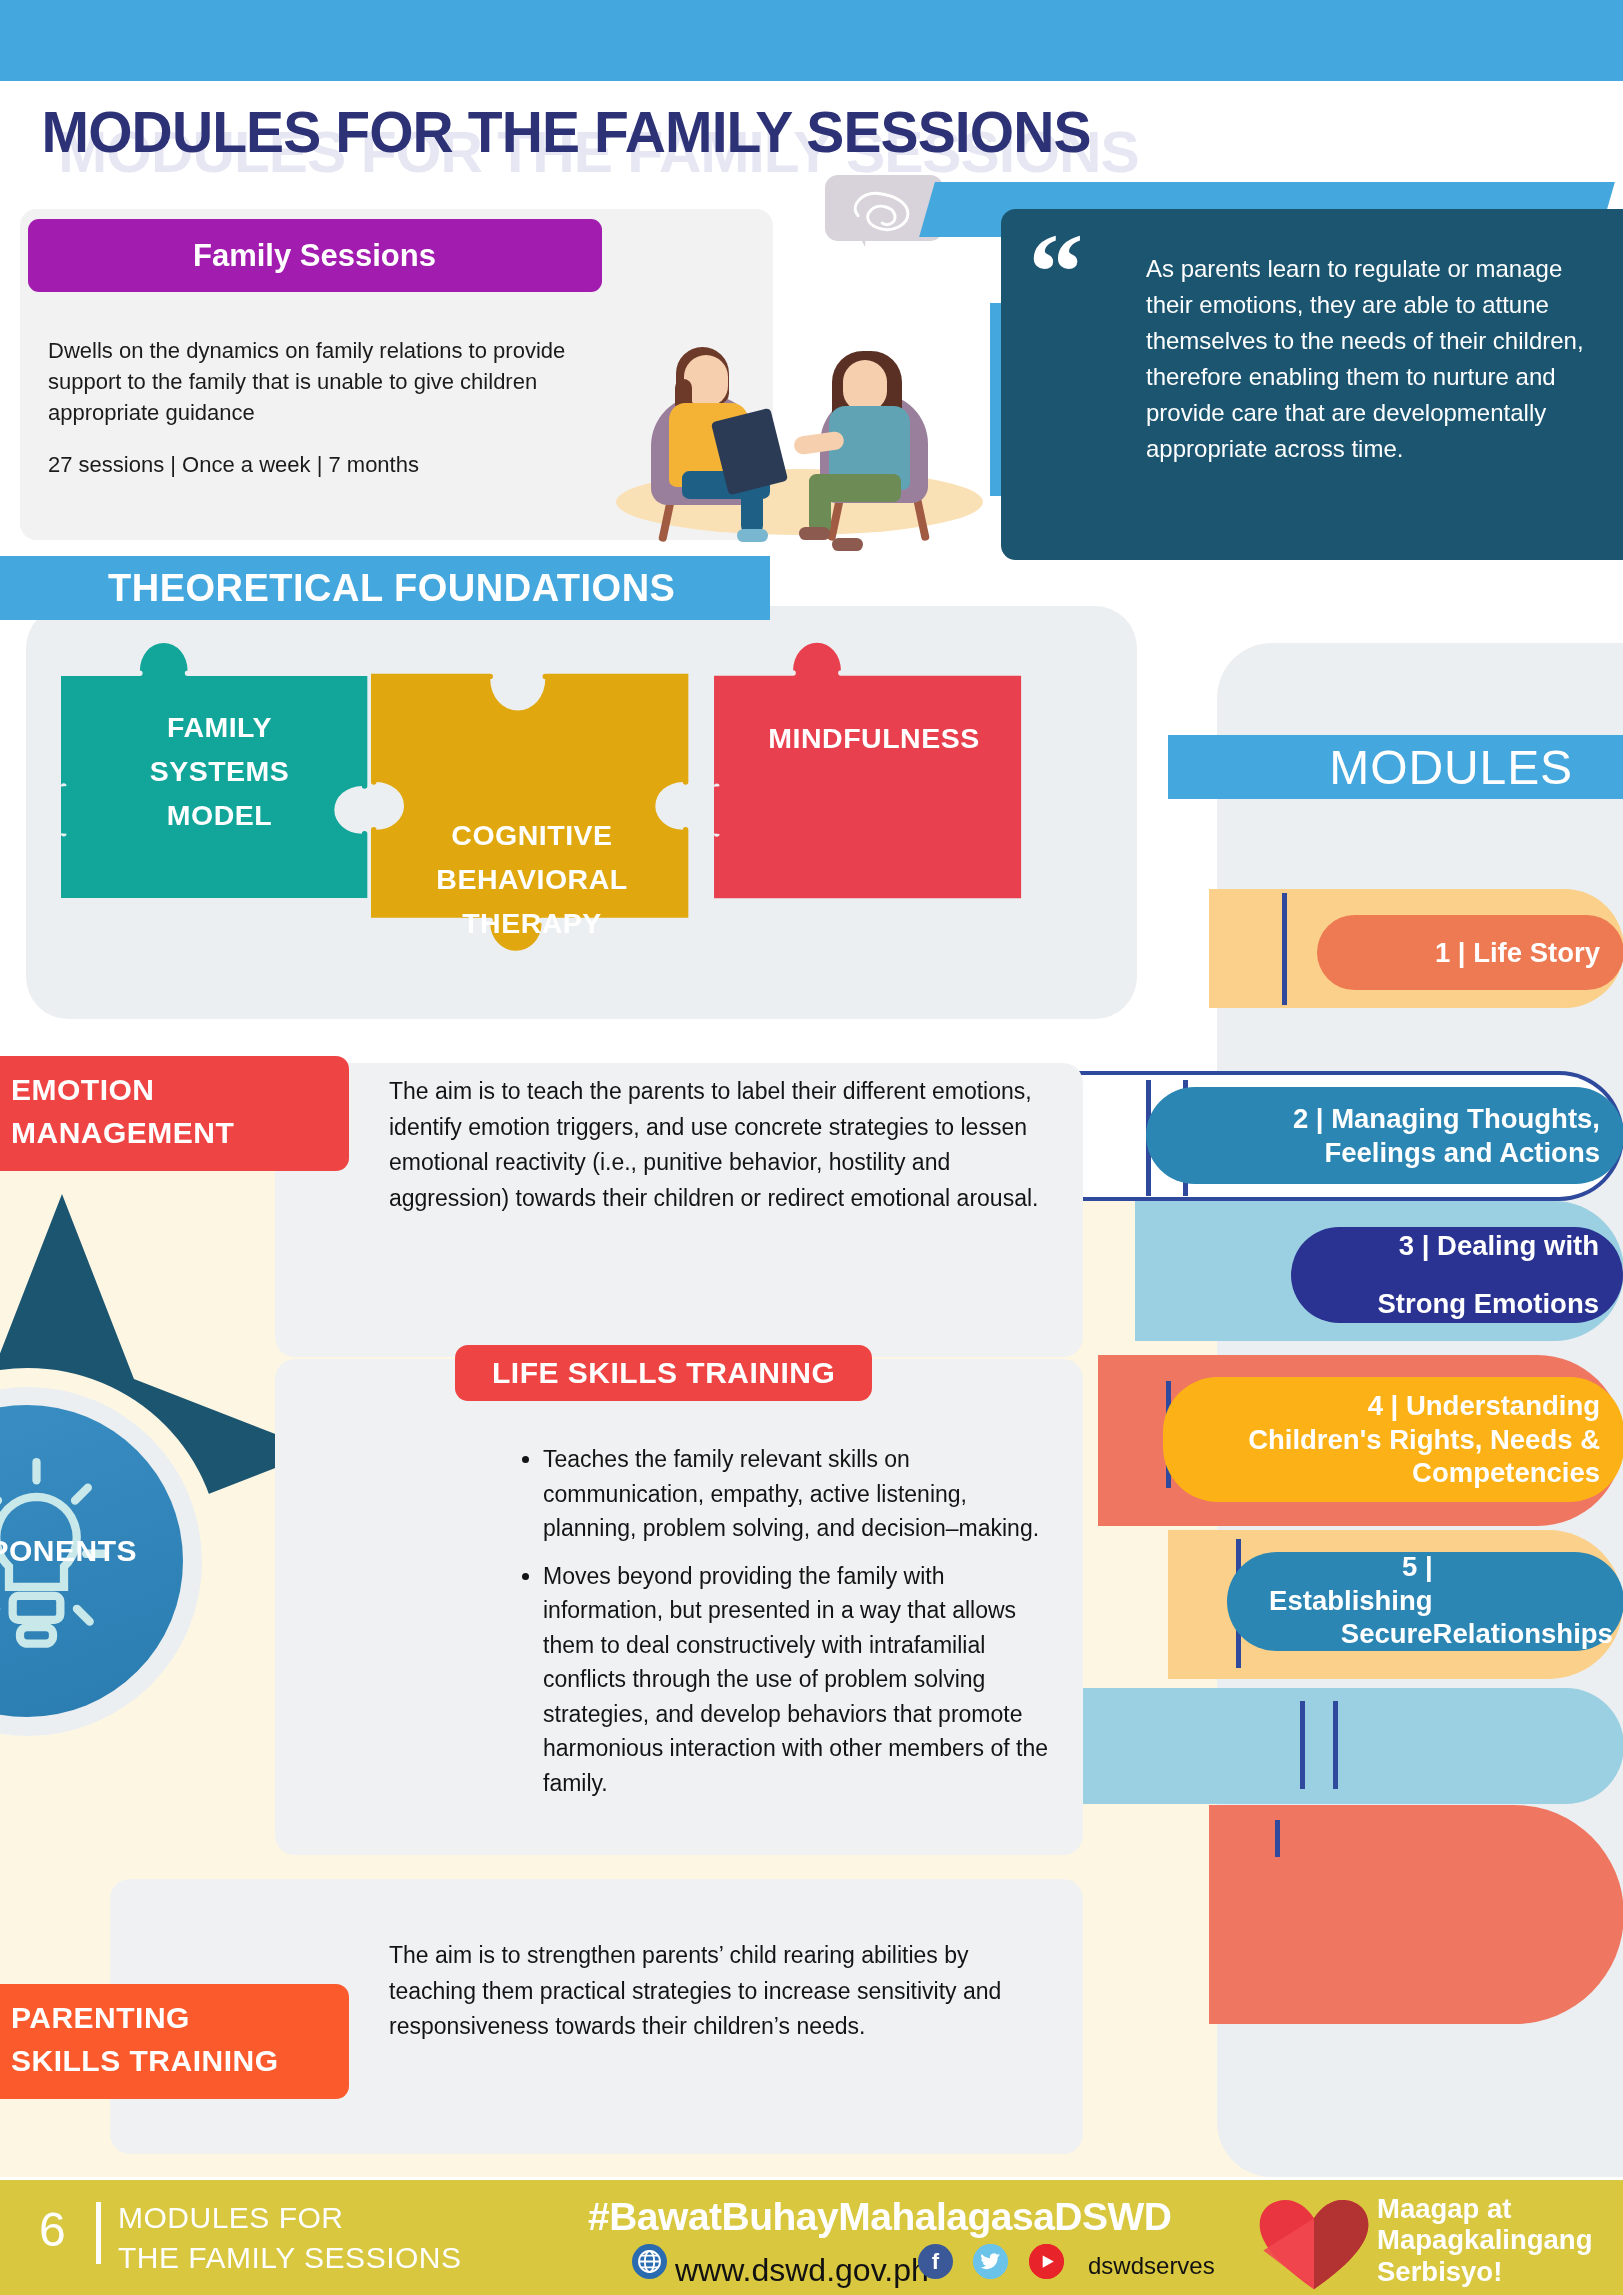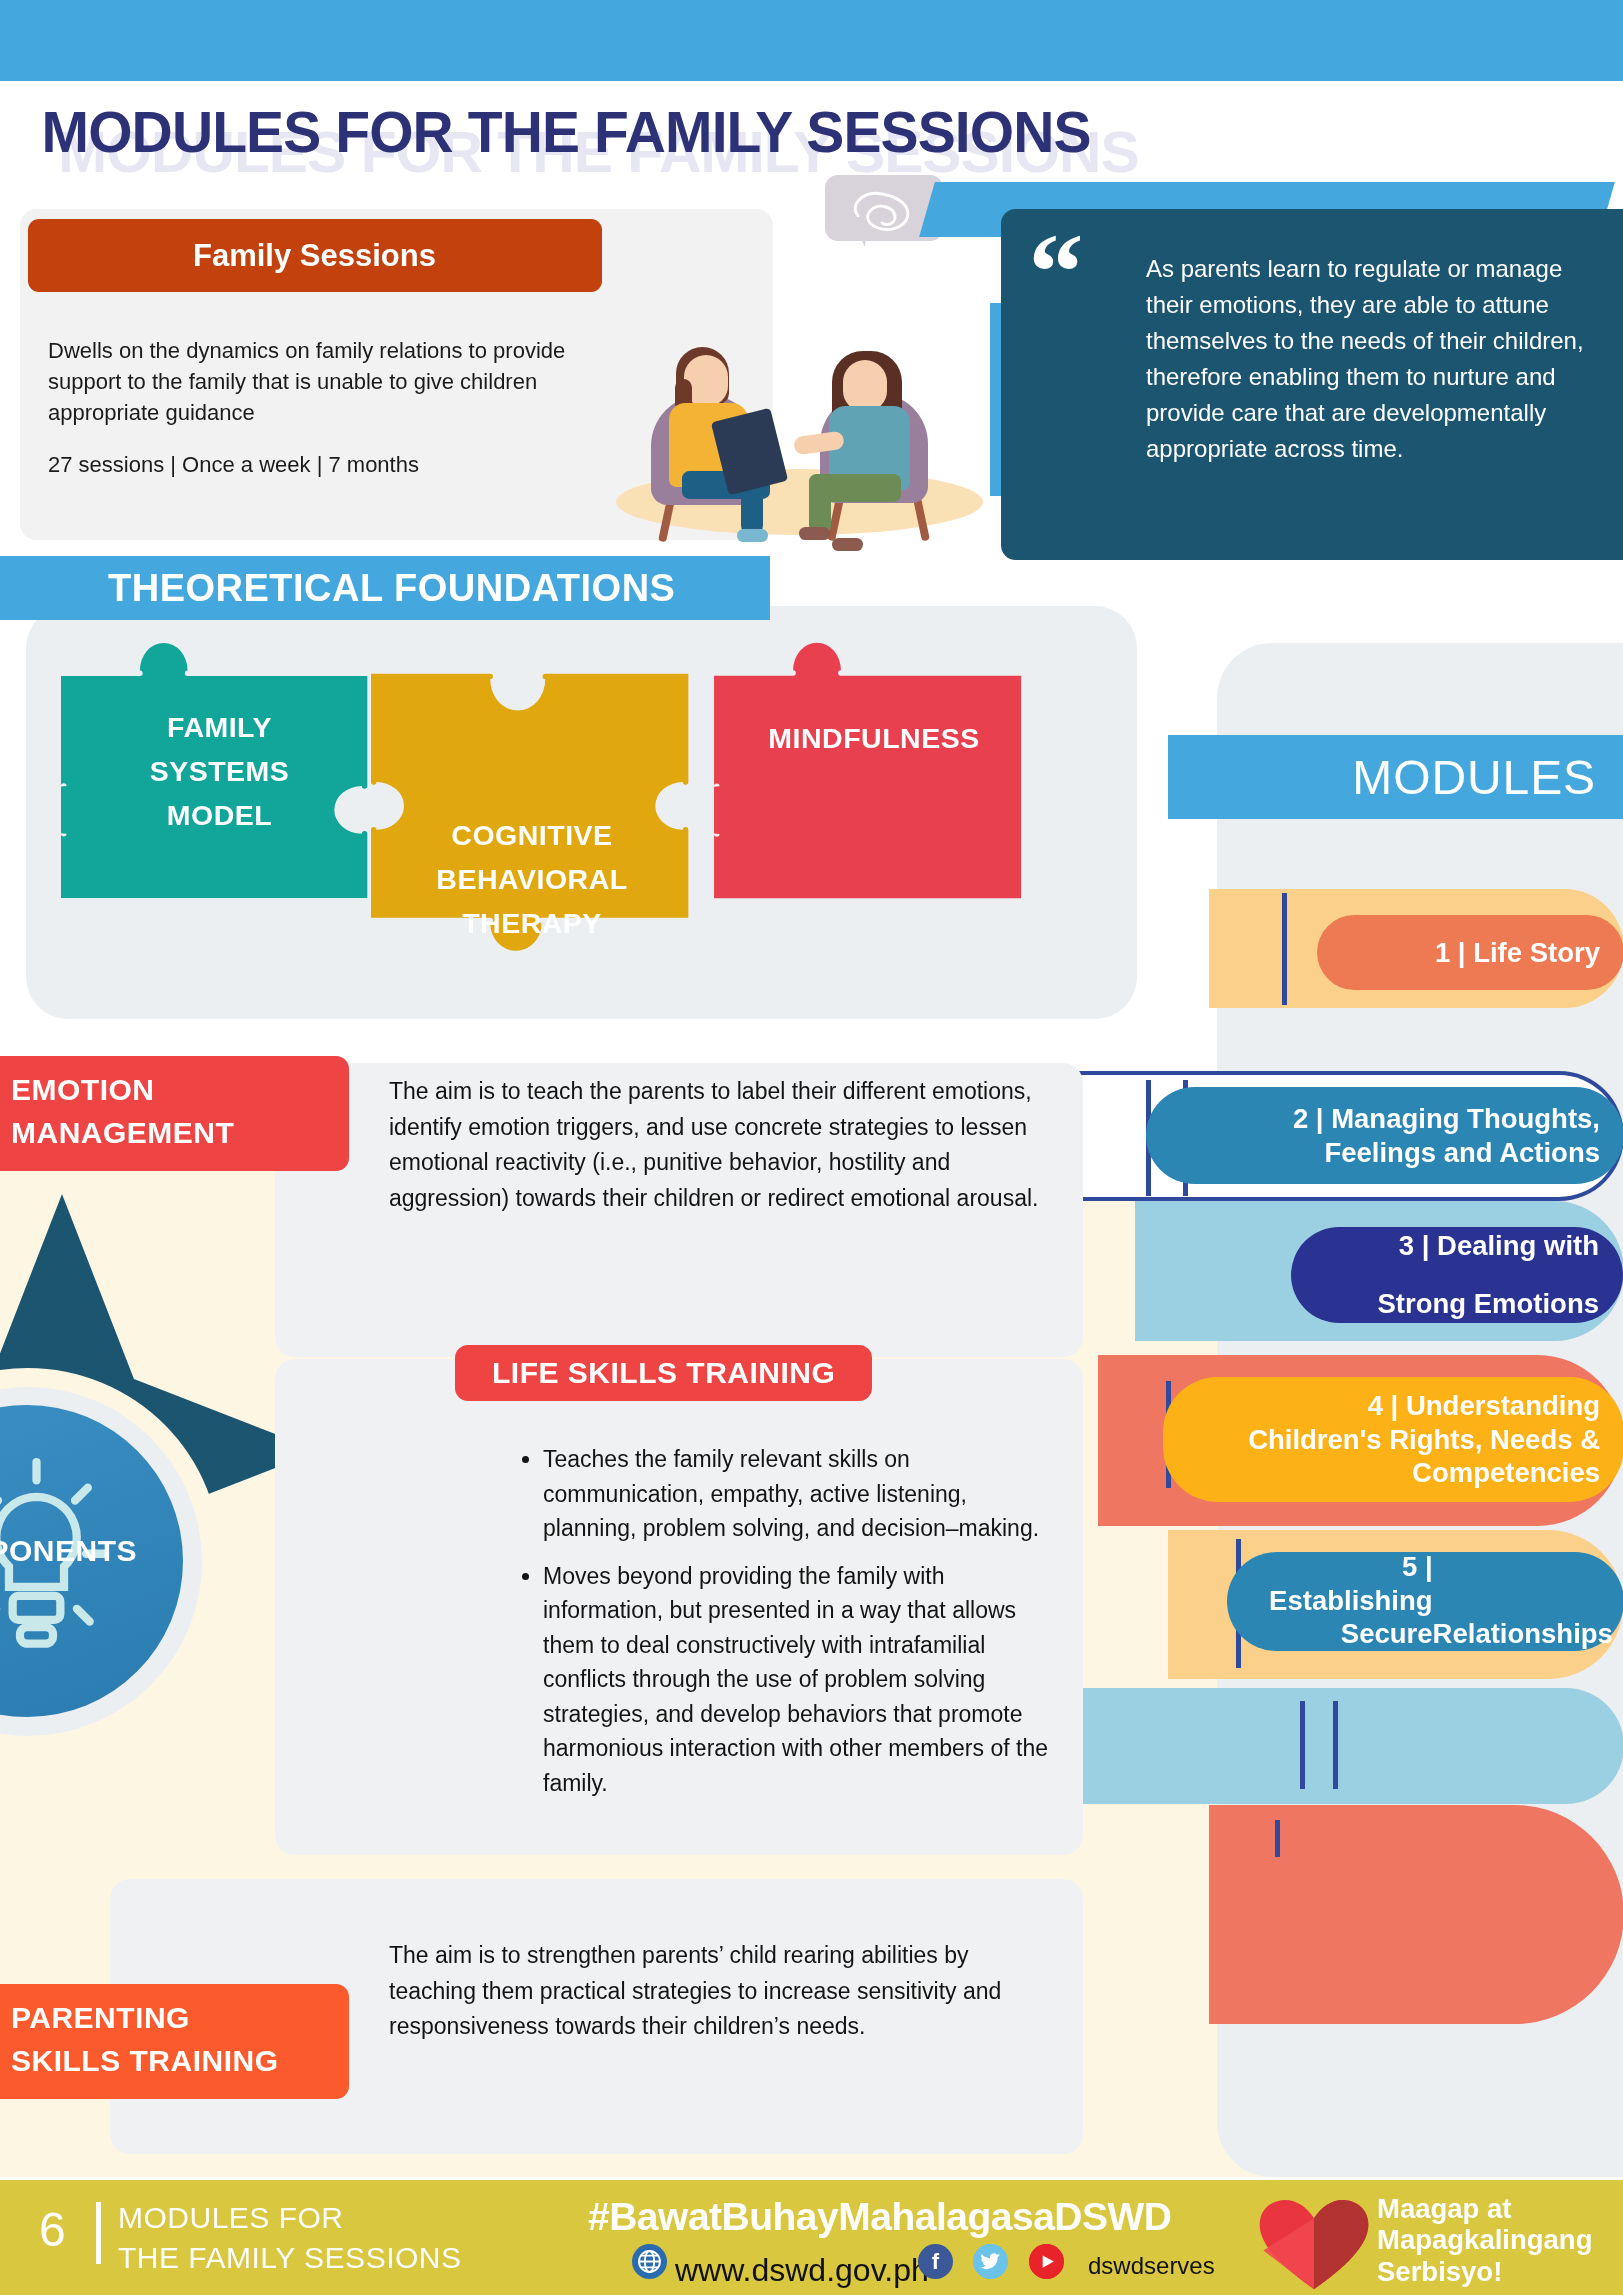--- a/index.html
+++ b/index.html
@@ -32,21 +32,21 @@
     color:#2d3277; white-space:nowrap; transform:scaleX(1.0);
   }
 
   
   .fs-card{
     position:absolute; left:20px; top:209px; width:753px; height:331px;
     background:#f2f2f2; border-radius:16.5px;
   }
   .fs-head{
     position:absolute; left:27.5px; top:219px; width:574px; height:73px;
-    background:#c2410c; border-radius:11px;
+    background:#a21caf; border-radius:11px;
     display:flex; align-items:center; justify-content:center;
     color:#fff; font-size:31px; font-weight:bold;
   }
   .fs-body{
     position:absolute; left:48px; top:335px; width:551px;
     color:#1b1b1b; font-size:22px; line-height:1.42;
     font-family:"Liberation Sans Narrow","Liberation Sans", sans-serif;
   }
   .fs-meta{
     position:absolute; left:48px; top:452px; width:569px;
@@ -116,24 +116,24 @@
   .puz{ position:absolute; }
   .puz svg{ display:block; }
   .puz-label{
     position:absolute; width:100%; text-align:center; color:#fff;
     font-family:"Liberation Sans Narrow","Liberation Sans", sans-serif;
     font-weight:bold; font-size:28.5px; line-height:1.55; letter-spacing:0.5px;
   }
 
   
   .mod-head{
-    position:absolute; left:1168px; top:735px; width:455px; height:84px;
+    position:absolute; left:1168px; top:735px; width:455px; height:64px;
     background:#44a7dd; color:#fff;
     display:flex; align-items:center; justify-content:flex-end;
-    padding-right:27px; font-size:48px; letter-spacing:0.9px;
+    padding-right:50px; font-size:48px; letter-spacing:0.9px;
     font-family:"Liberation Sans", sans-serif;
   }
 
   
   .book{ position:absolute; border-radius:0 110px 110px 0; }
   .bookline{ position:absolute; background:#2f4a9c; }
   .pill{
     position:absolute; border-radius:55px; color:#fff;
     display:flex; align-items:center; justify-content:flex-end;
     padding:0 24px 0 55px; text-align:right;

